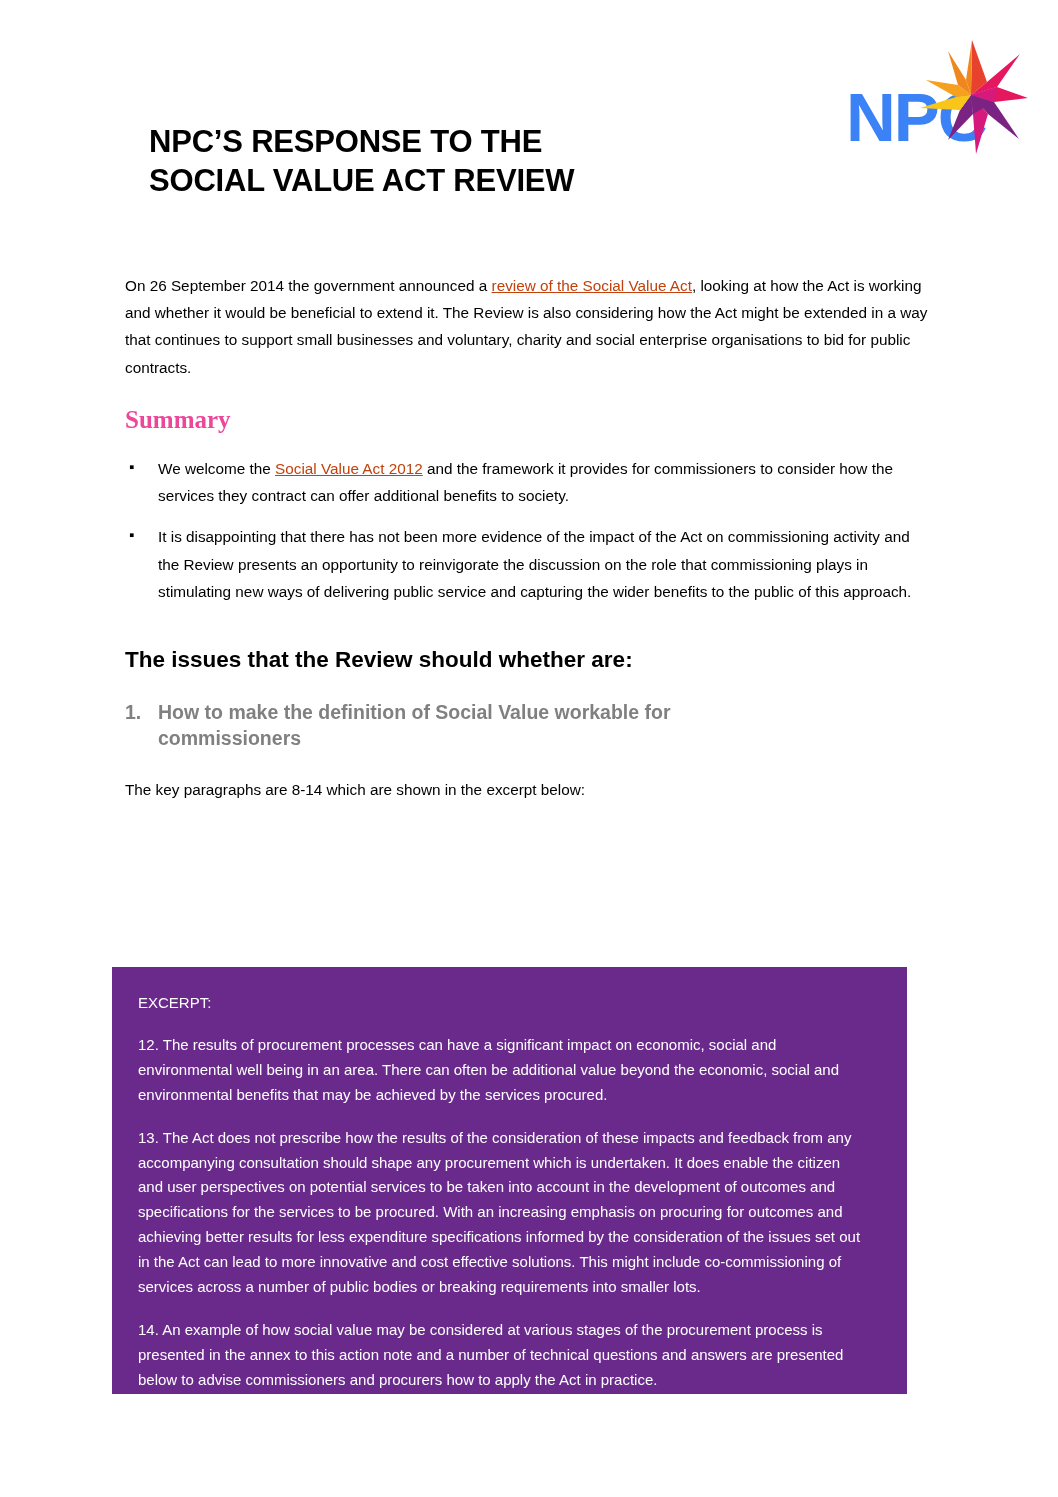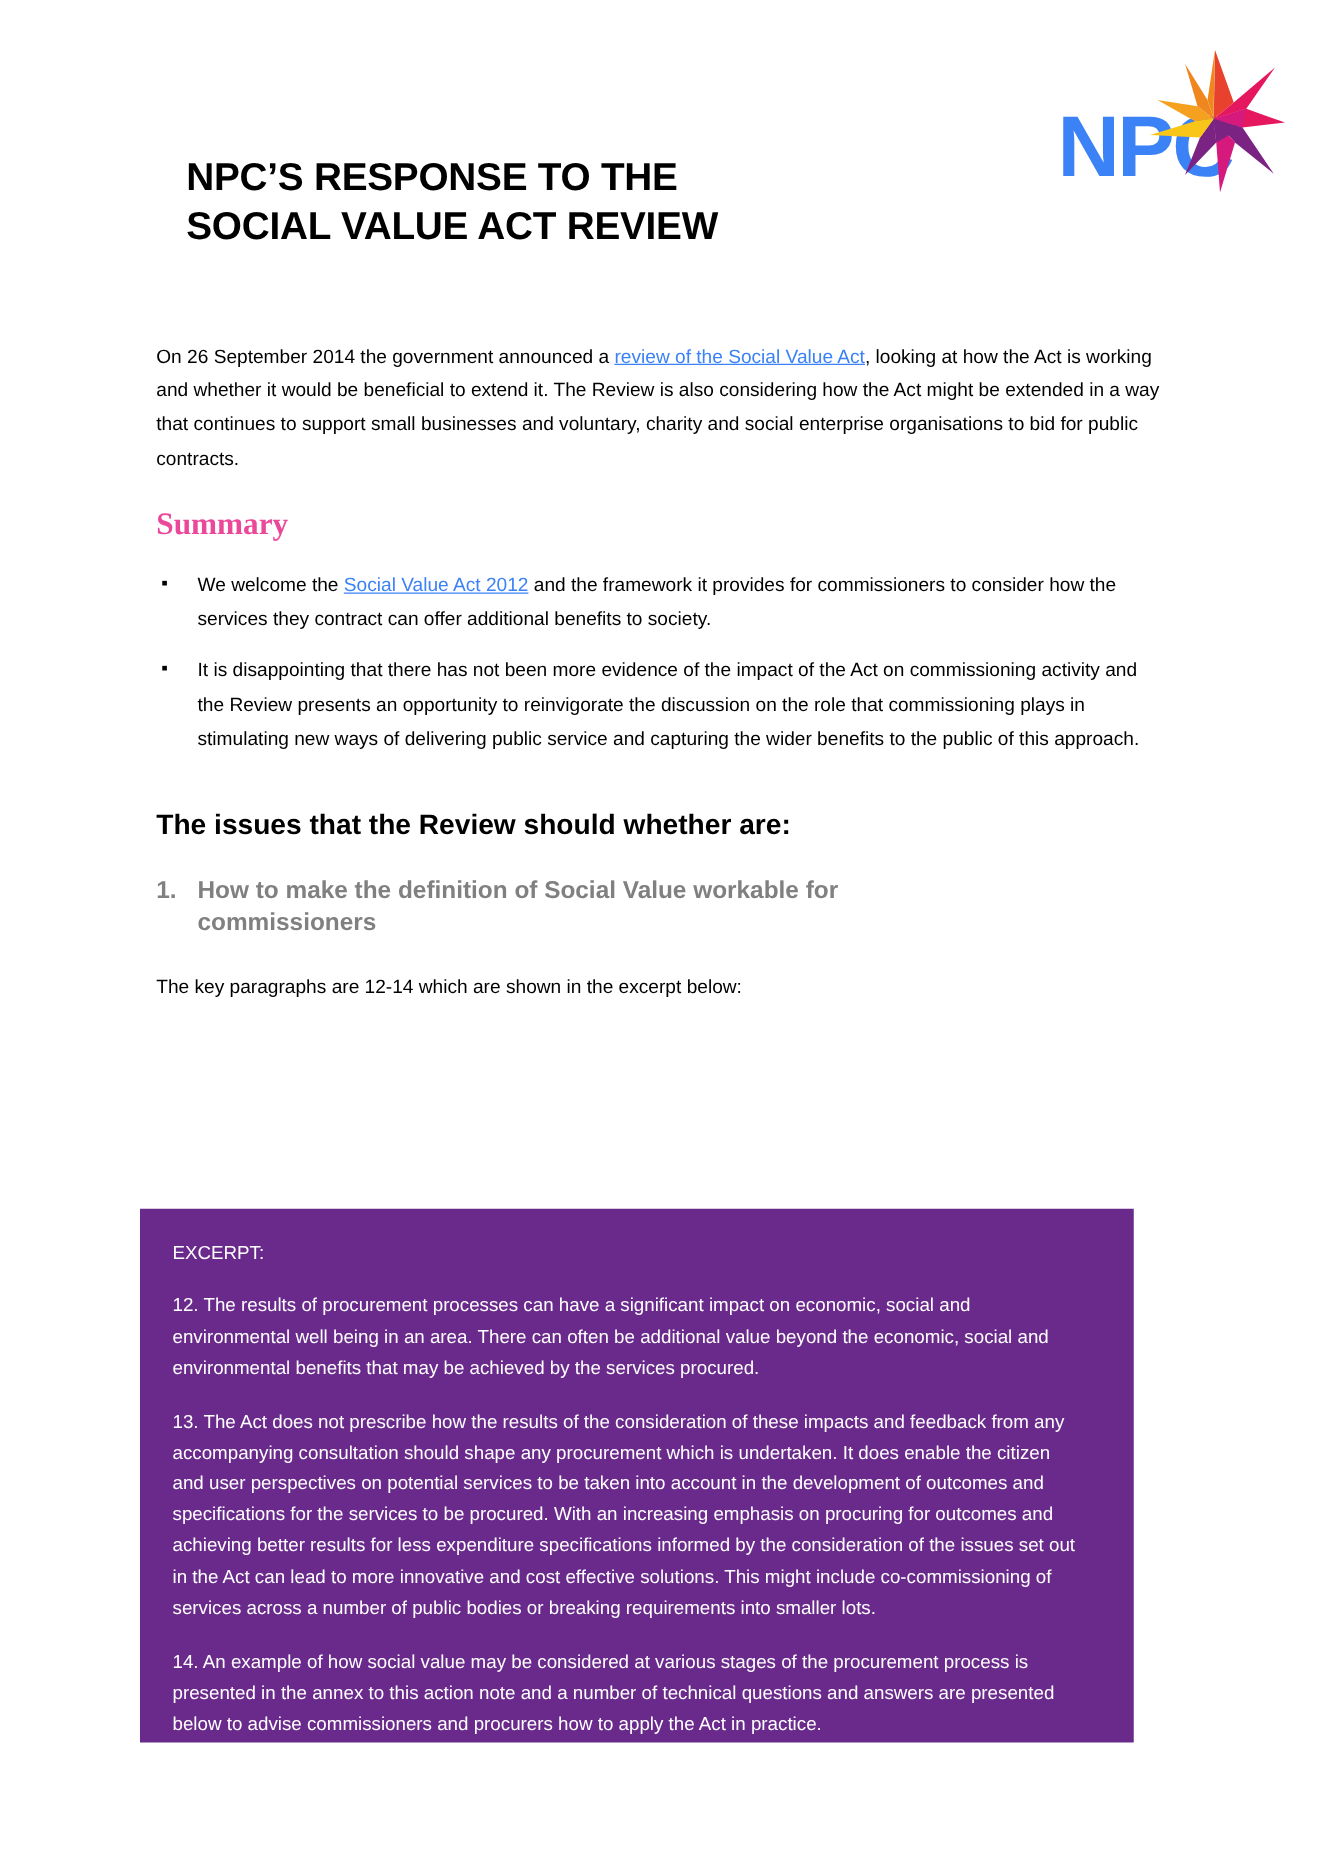--- a/index.html
+++ b/index.html
@@ -71,21 +71,21 @@
   }
 
   p.body-text {
     margin: 0 0 19px 0;
     font-size: 15.3px;
     line-height: 1.78;
     color: #000000;
   }
 
   a.doc-link {
-    color: #3b82f6;
+    color: #c2410c;
     text-decoration: underline;
   }
   a.doc-link.italic {
     font-style: italic;
   }
 
   h2.section-heading {
     margin: 24px 0 20px 0;
     font-size: 25px;
     font-weight: bold;
@@ -210,21 +210,21 @@
     </ul>
 
     <h2 class="issues-heading">The issues that the Review should whether are:</h2>
 
     <div class="numbered-heading">
       <span class="num">1.</span>
       <span class="num-text">How to make the definition of Social Value workable for commissioners</span>
     </div>
 
 
-    <p class="body-text">The key paragraphs are 12-14 which are shown in the excerpt below:</p>
+    <p class="body-text">The key paragraphs are 8-14 which are shown in the excerpt below:</p>
 
   </div>
 
   <div class="excerpt-box">
     <p class="excerpt-label">EXCERPT:</p>
     <p class="excerpt-para">12. The results of procurement processes can have a significant impact on economic, social and environmental well being in an area. There can often be additional value beyond the economic, social and environmental benefits that may be achieved by the services procured.</p>
     <p class="excerpt-para">13. The Act does not prescribe how the results of the consideration of these impacts and feedback from any accompanying consultation should shape any procurement which is undertaken. It does enable the citizen and user perspectives on potential services to be taken into account in the development of outcomes and specifications for the services to be procured. With an increasing emphasis on procuring for outcomes and achieving better results for less expenditure specifications informed by the consideration of the issues set out in the Act can lead to more innovative and cost effective solutions. This might include co-commissioning of services across a number of public bodies or breaking requirements into smaller lots.</p>
     <p class="excerpt-para">14. An example of how social value may be considered at various stages of the procurement process is presented in the annex to this action note and a number of technical questions and answers are presented below to advise commissioners and procurers how to apply the Act in practice.</p>
   </div>
 

